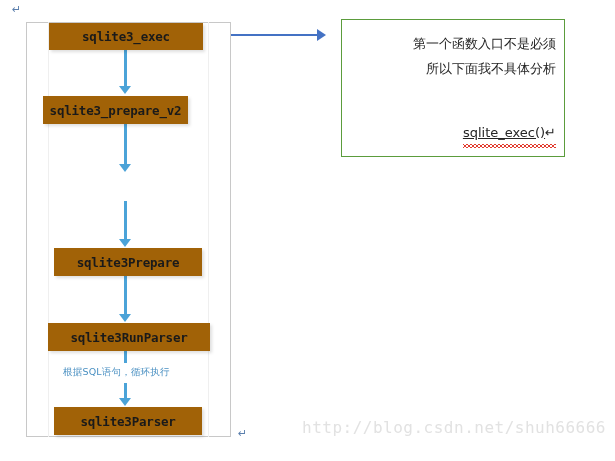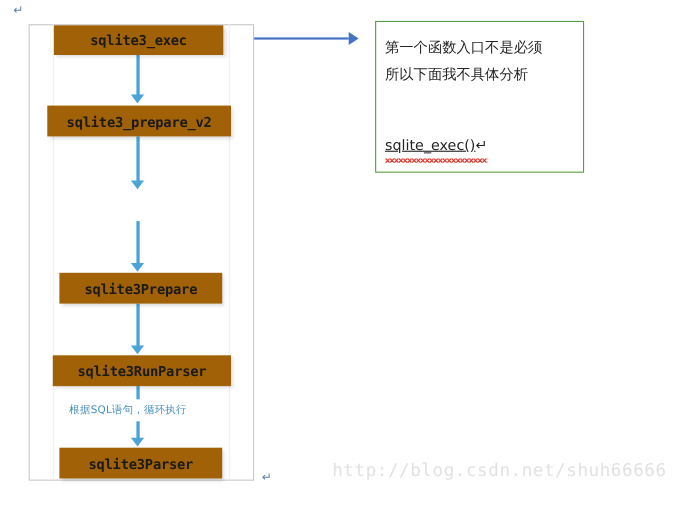--- a/index.html
+++ b/index.html
@@ -105,28 +105,28 @@
     border-top: 6px solid transparent;
     border-bottom: 6px solid transparent;
     border-left: 9px solid #4472c4;
   }
 
   
   .callout {
     position: absolute;
     left: 341px;
     top: 19px;
-    width: 190px;
+    width: 224px;
     height: 138px;
     border: 1.5px solid #5b9c3c;
     box-sizing: border-box;
     background: #ffffff;
     display: flex;
     flex-direction: column;
-    align-items: flex-start;
+    align-items: flex-end;
     justify-content: center;
     padding: 4px 8px;
   }
   .callout-line {
     color: #242424;
     font-family: "DejaVu Sans", sans-serif;
     font-size: 13px;
     line-height: 24px;
     text-align: center;
     white-space: nowrap;
@@ -201,21 +201,21 @@
   <div class="vhead" style="left:119px; top:314px;"></div>
 
   <div class="vconn" style="left:124px; top:351px; height:12px;"></div>
   <div class="vconn" style="left:124px; top:383px; height:17px;"></div>
   <div class="vhead" style="left:119px; top:398px;"></div>
 
   <div class="loop-note" style="left:63px; top:366px;">根据SQL语句，循环执行</div>
 
   <div class="node" style="left:49px; top:23px; width:154px; height:27px;">sqlite3_exec</div>
 
-  <div class="node" style="left:43px; top:96px; width:167px; height:28px;">sqlite3_prepare_v2</div>
+  <div class="node" style="left:43px; top:96px; width:145px; height:28px;">sqlite3_prepare_v2</div>
 
 
   <div class="node" style="left:54px; top:248px; width:148px; height:28px;">sqlite3Prepare</div>
 
   <div class="node" style="left:48px; top:323px; width:162px; height:28px;">sqlite3RunParser</div>
 
   <div class="node" style="left:54px; top:407px; width:148px; height:28px;text-align:right;">sqlite3Parser</div>
 
   <div class="hconn" style="left:231px; top:34px; width:86px;"></div>
   <div class="hhead" style="left:317px; top:29px;"></div>

